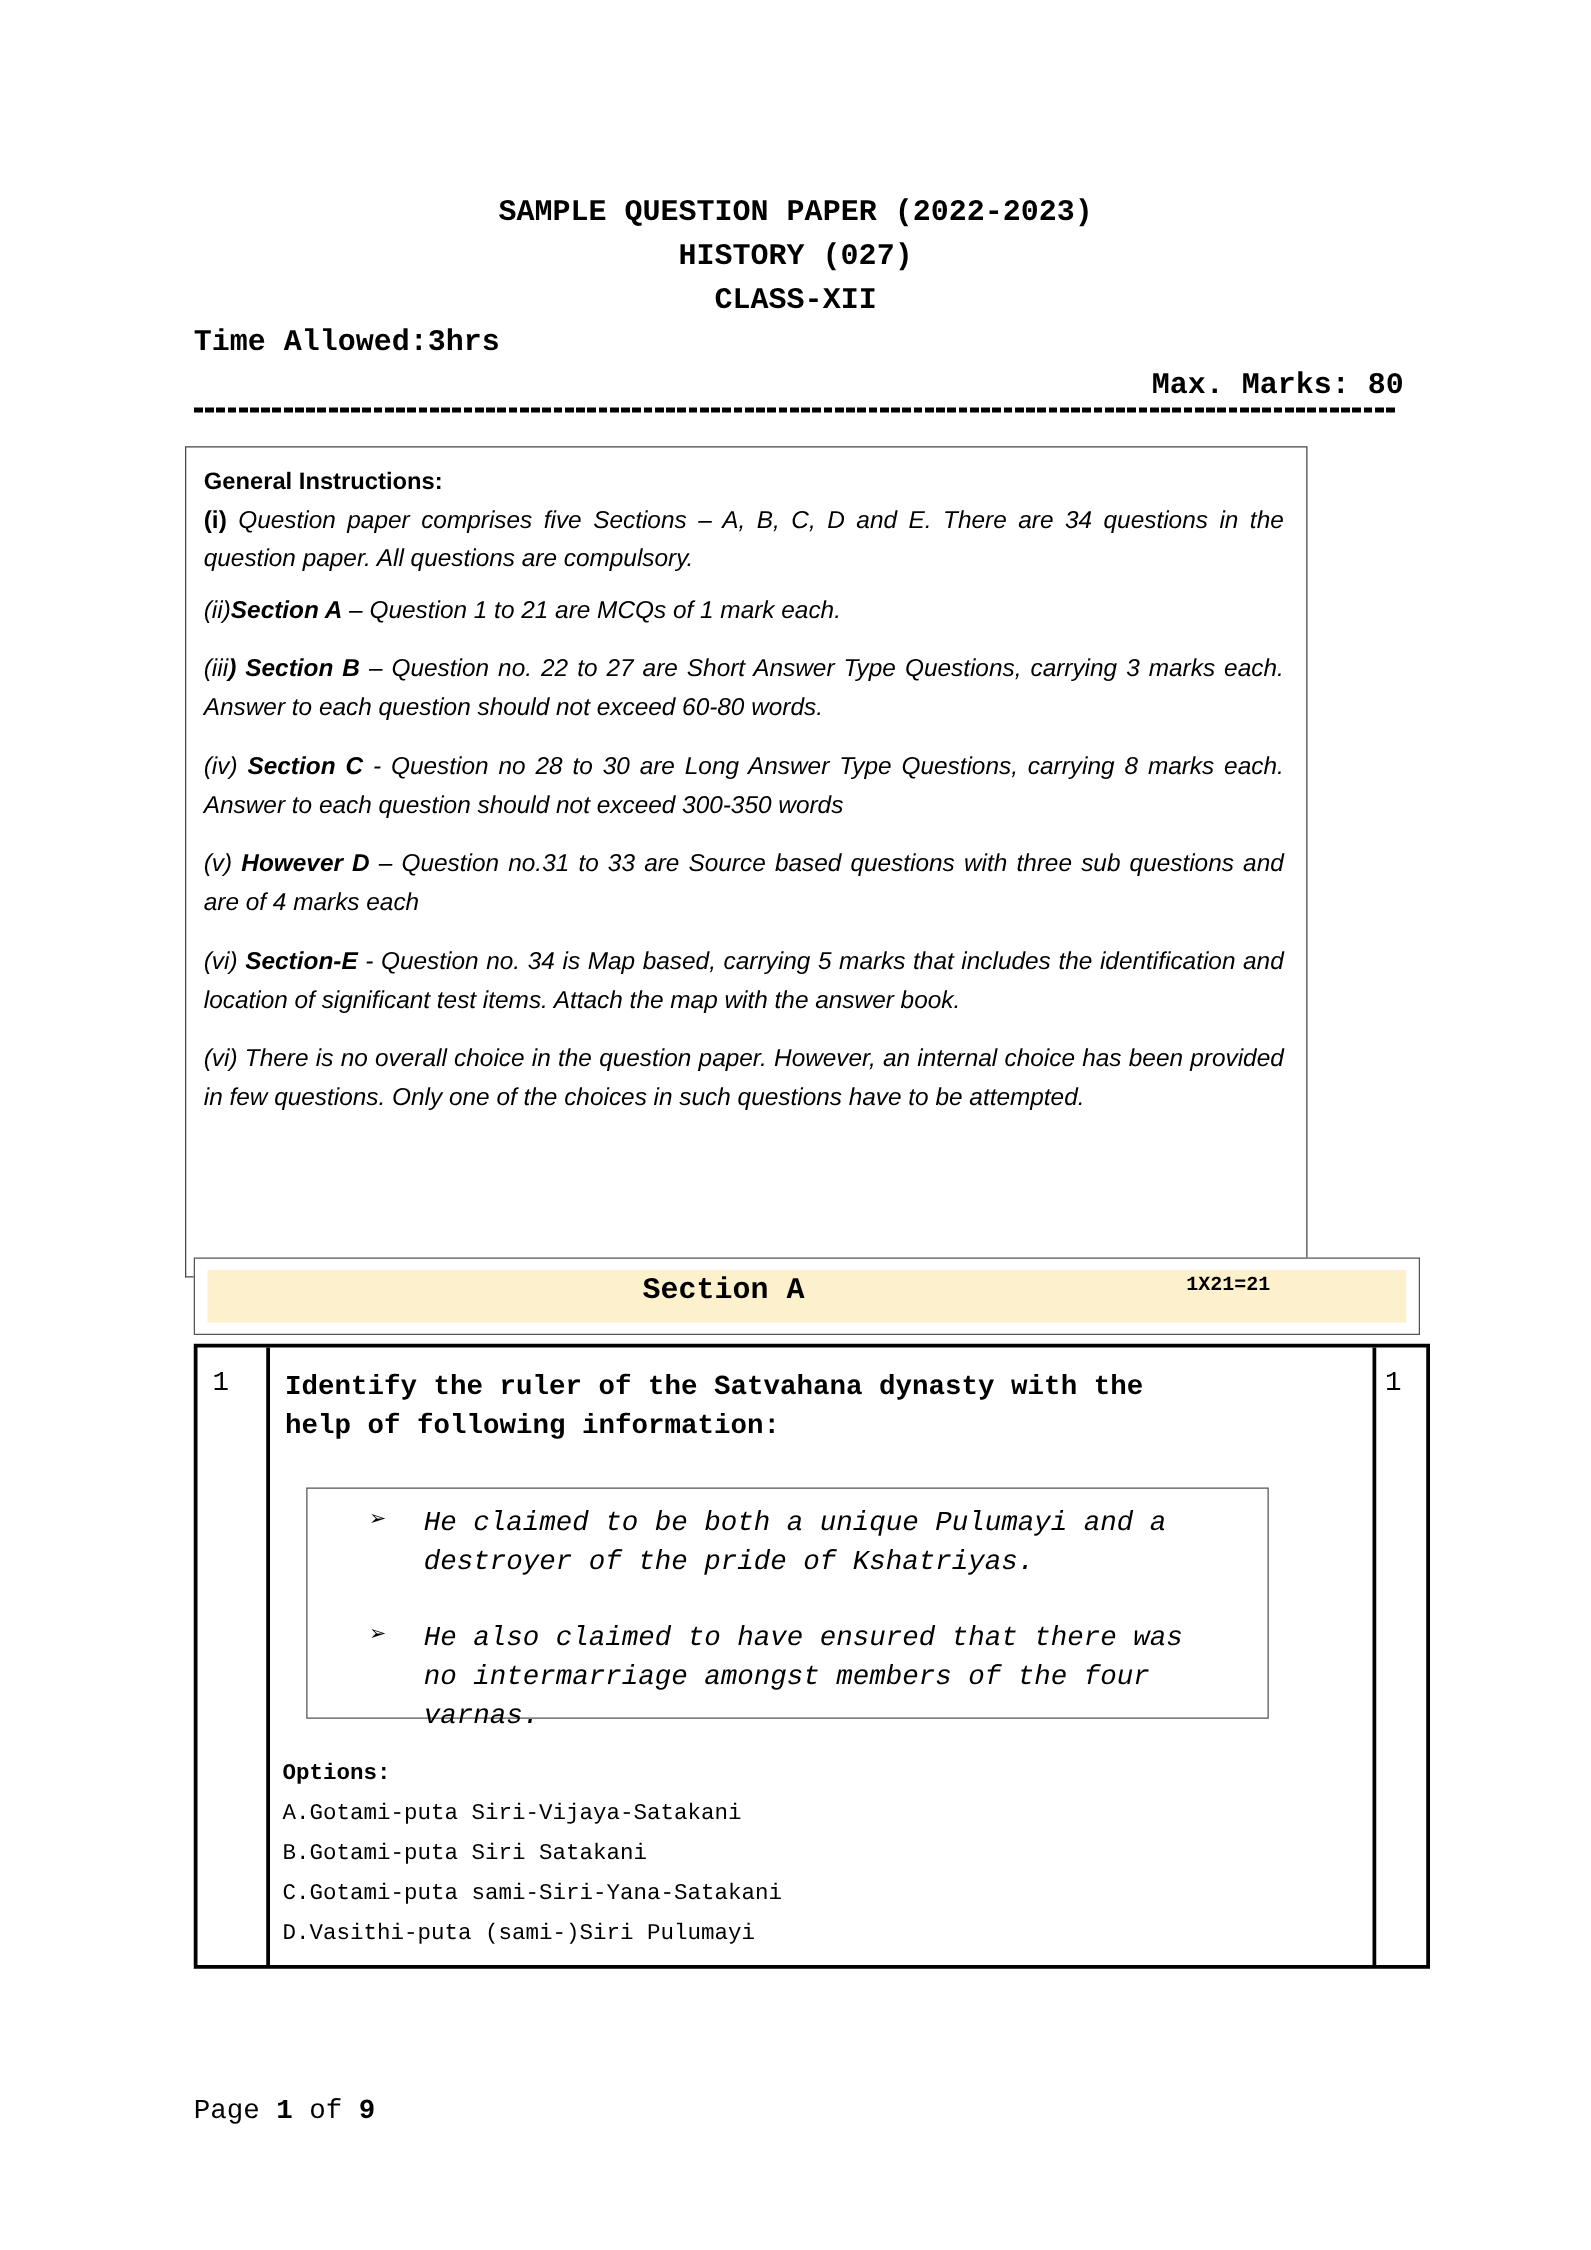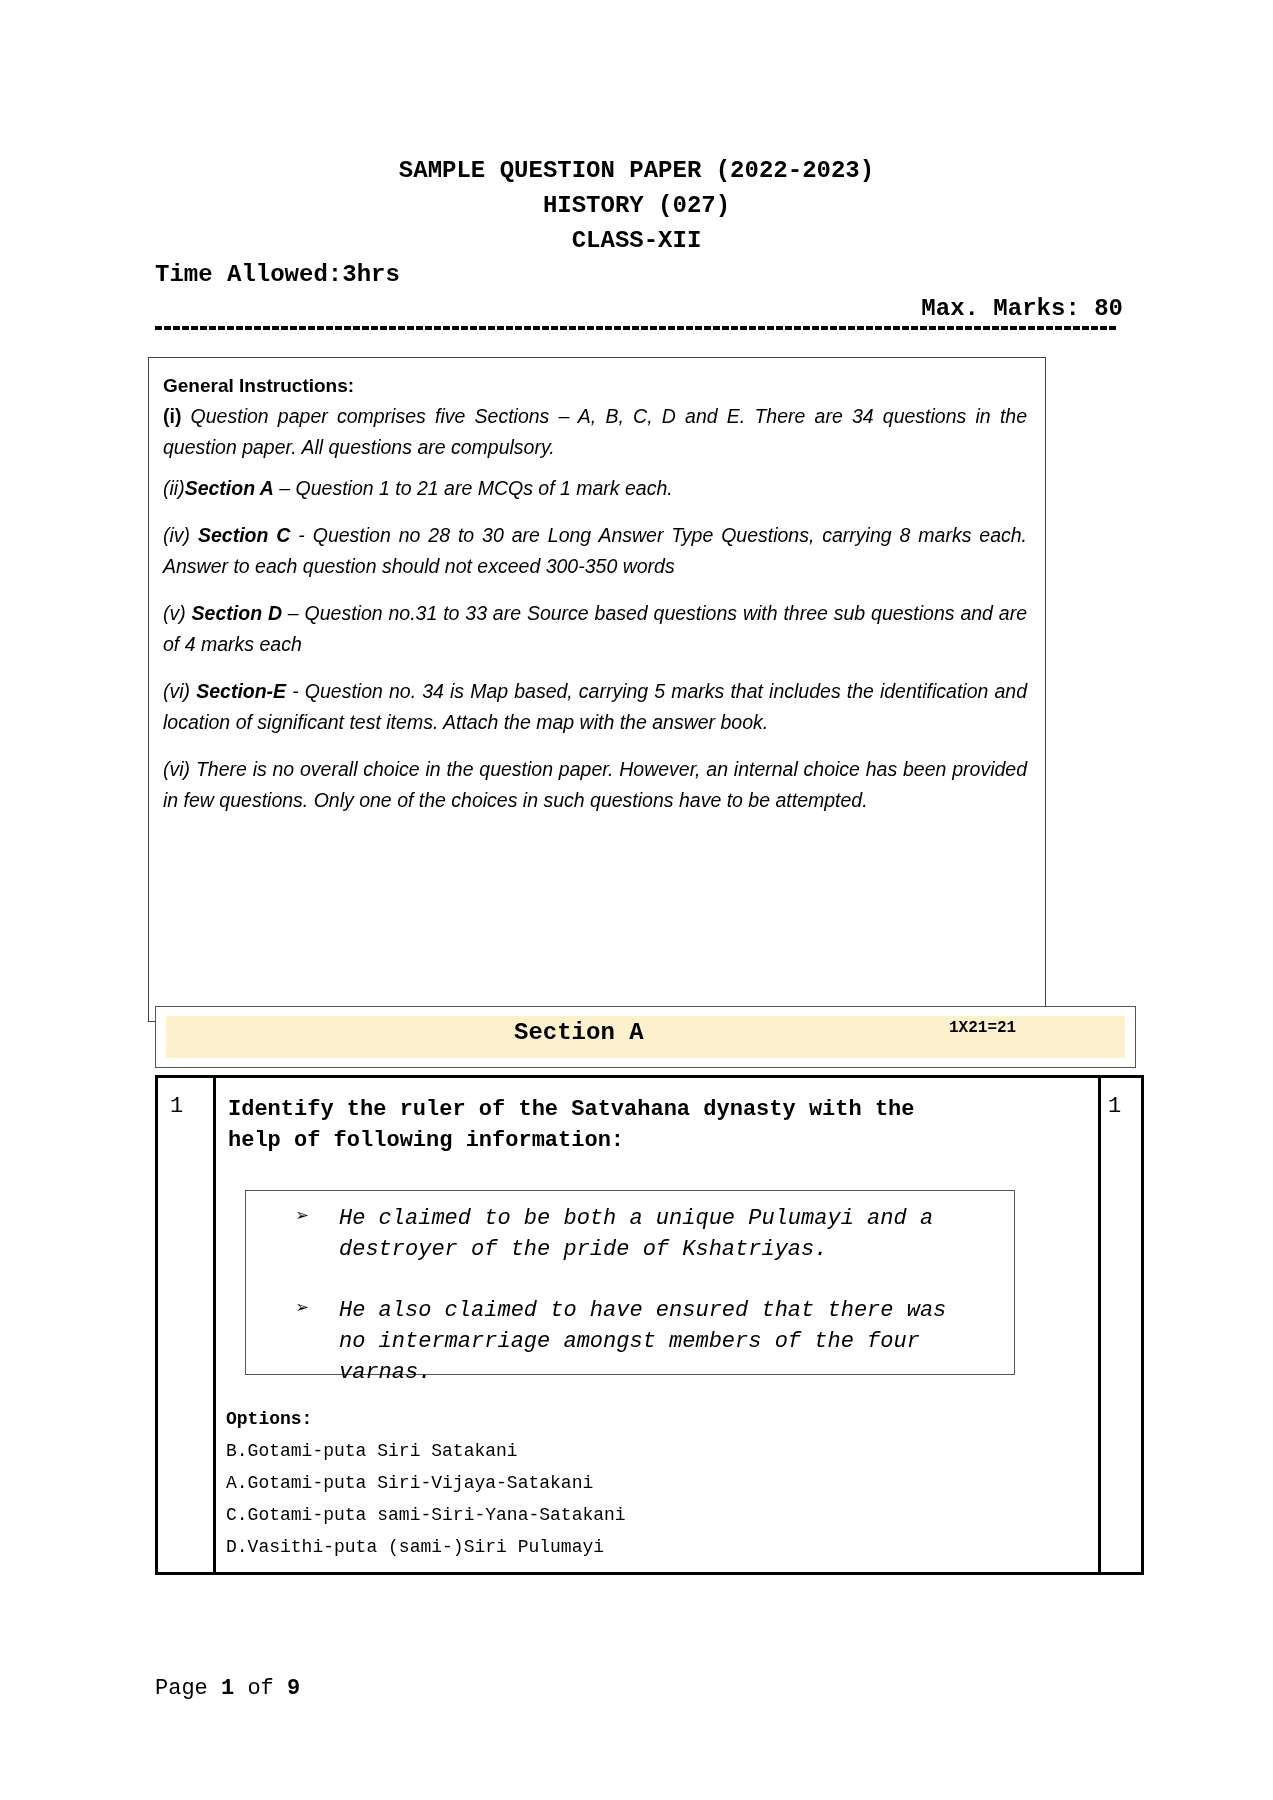--- a/index.html
+++ b/index.html
@@ -58,22 +58,23 @@
 
 <div id="time" class="arial">Time Allowed:3hrs</div>
 <div id="marks" class="arial">Max. Marks: 80</div>
 <div id="dash"></div>
 
 <div id="instructions">
   <div class="ins-inner calibri">
     <div class="ins-head">General Instructions:</div>
     <p class="ins-p" style="margin-bottom:10px;"><span class="bnorm">(i)</span><span> Question paper comprises five Sections – A, B, C, D and E. There are 34 questions in the question paper. All questions are compulsory.</span></p>
     <p class="ins-p"><span>(ii)</span><b>Section A</b><span> – Question 1 to 21 are MCQs of 1 mark each.</span></p>
+    <p class="ins-p"><span>(iii</span><b>) Section B</b><span> – Question no. 22 to 27 are   Short Answer Type Questions, carrying 3 marks each. Answer to each question should not exceed 60-80 words.</span></p>
     <p class="ins-p"><span>(iv) </span><b>Section C</b><span> - Question no 28 to 30 are Long Answer Type Questions, carrying 8 marks each. Answer to each question should not exceed 300-350 words</span></p>
-    <p class="ins-p"><span>(v) </span><b>Section D</b><span> – Question no.31 to 33 are Source based questions with three sub questions and are of 4 marks each</span></p>
+    <p class="ins-p"><span>(v) </span><b>However D</b><span> – Question no.31 to 33 are Source based questions with three sub questions and are of 4 marks each</span></p>
     <p class="ins-p"><span>(vi) </span><b>Section-E</b><span> - Question no. 34 is Map based, carrying 5 marks that includes the identification and location of significant test items. Attach the map with the answer book.</span></p>
     <p class="ins-p"><span>(vi)</span><span> There is no overall choice in the question paper. However, an internal choice has been provided in few questions. Only one of the choices in such questions have to be attempted.</span></p>
   </div>
 </div>
 
 <div id="sectionA">
   <div class="fill"></div>
   <div id="secA-title" class="arial">Section A</div>
   <div id="secA-marks" class="arial">1X21=21</div>
 </div>
@@ -88,22 +89,22 @@
 
 <div id="infobox" class="arial">
   <span class="bullet" style="top:12px;">➢</span>
   <div class="bullet-text" style="top:12px;">He claimed to be both a unique Pulumayi and a destroyer of the pride of Kshatriyas.</div>
   <span class="bullet" style="top:104px;">➢</span>
   <div class="bullet-text" style="top:104px;">He also claimed to have ensured that there was no intermarriage amongst members of the four varnas.</div>
 </div>
 
 <div id="opts" class="arial">
   <div class="head">Options:</div>
+  <div>A.Gotami-puta Siri-Vijaya-Satakani</div>
   <div>B.Gotami-puta Siri Satakani</div>
-  <div>A.Gotami-puta Siri-Vijaya-Satakani</div>
   <div>C.Gotami-puta sami-Siri-Yana-Satakani</div>
   <div>D.Vasithi-puta (sami-)Siri Pulumayi</div>
 </div>
 
 <div id="footer" class="arial">
   <span>Page</span>
   <b>1</b>
   <span>of</span>
   <b>9</b>
 </div>

